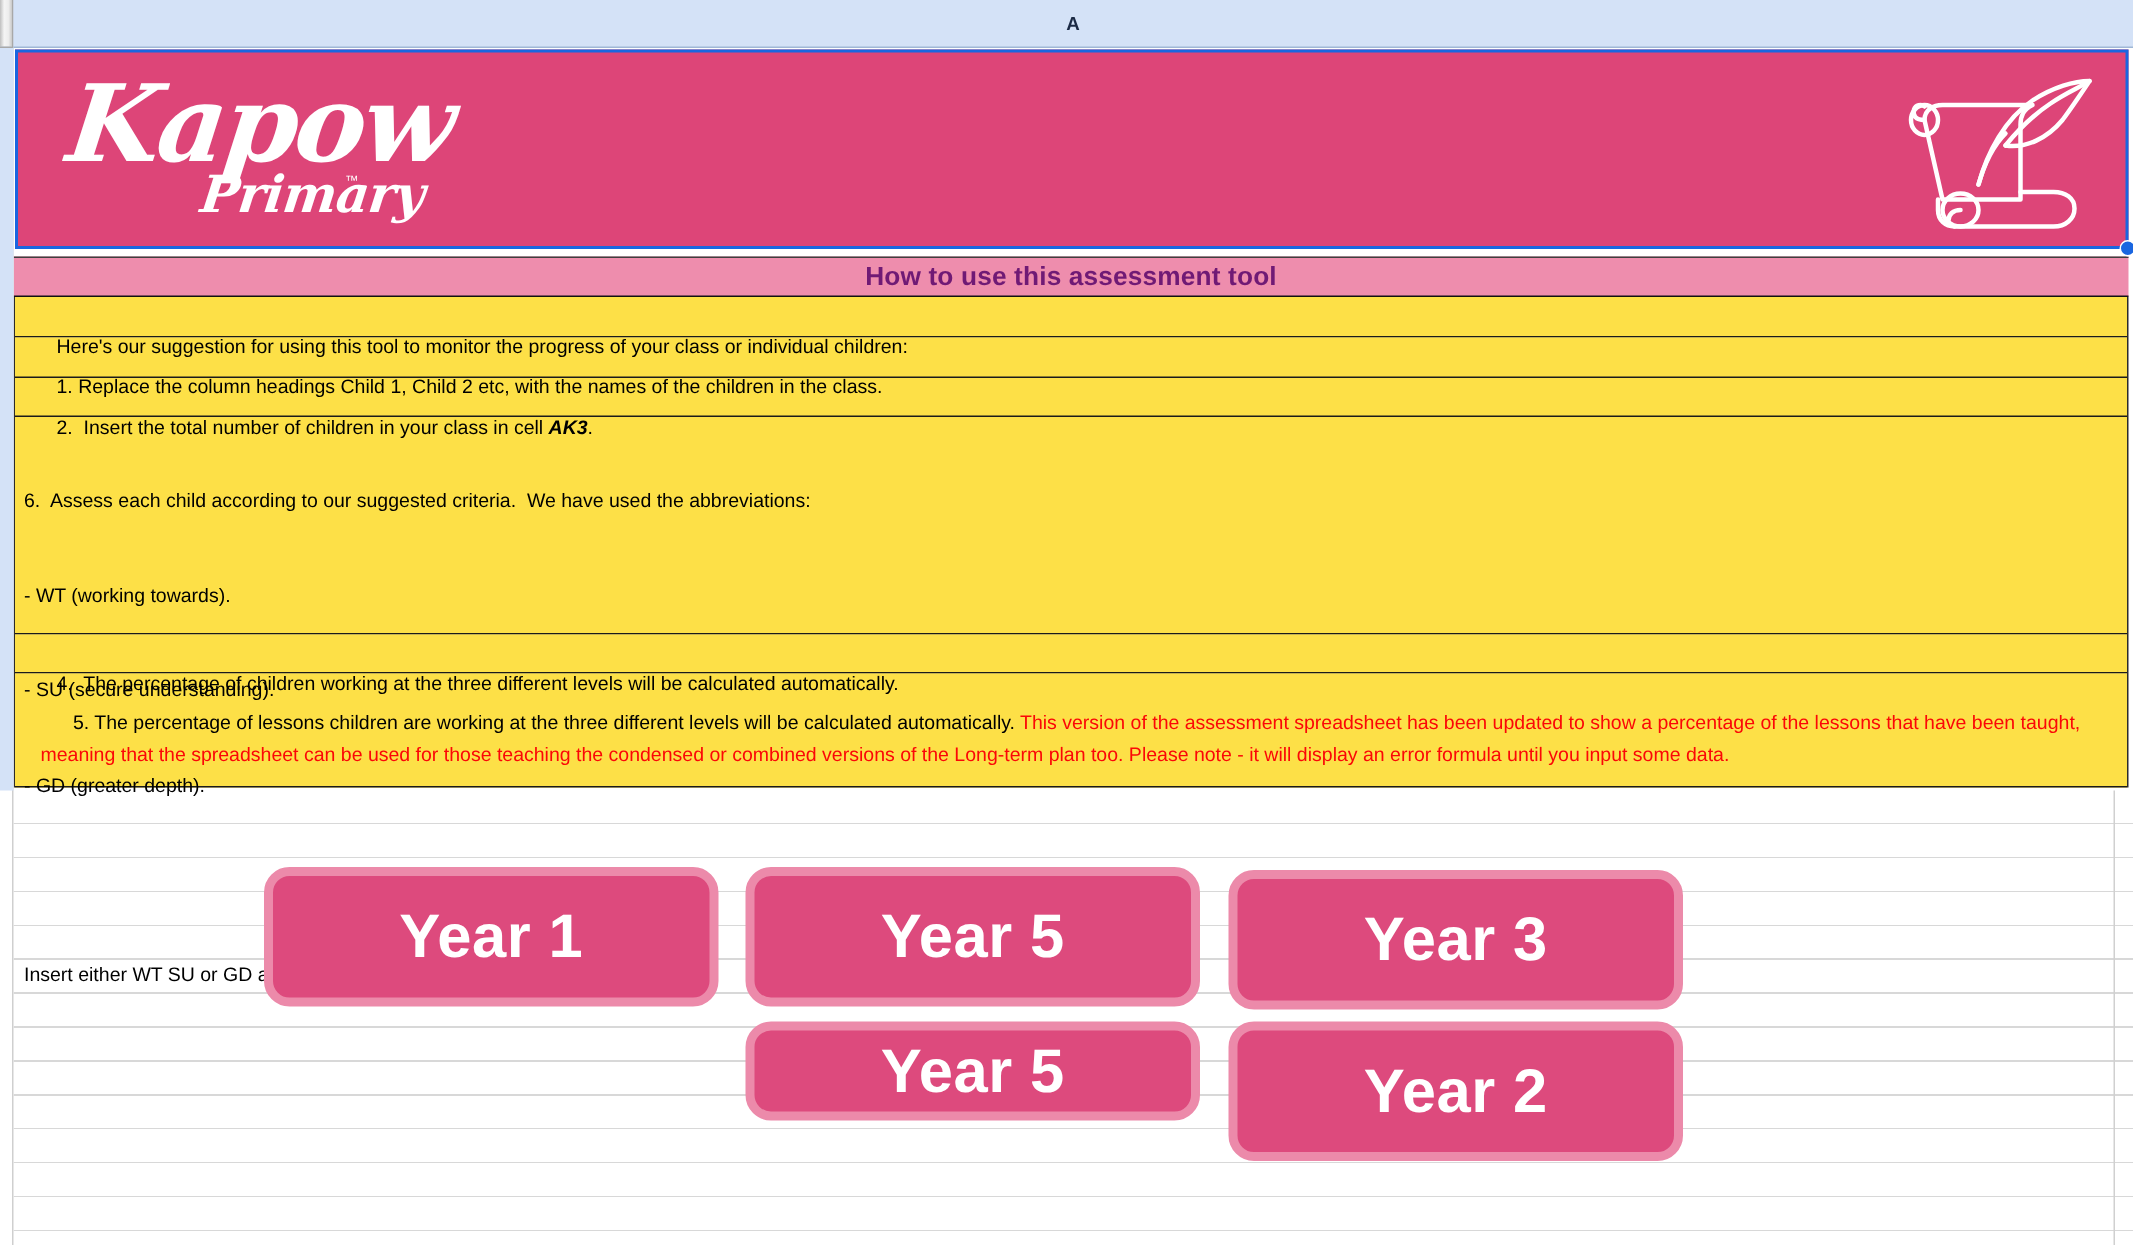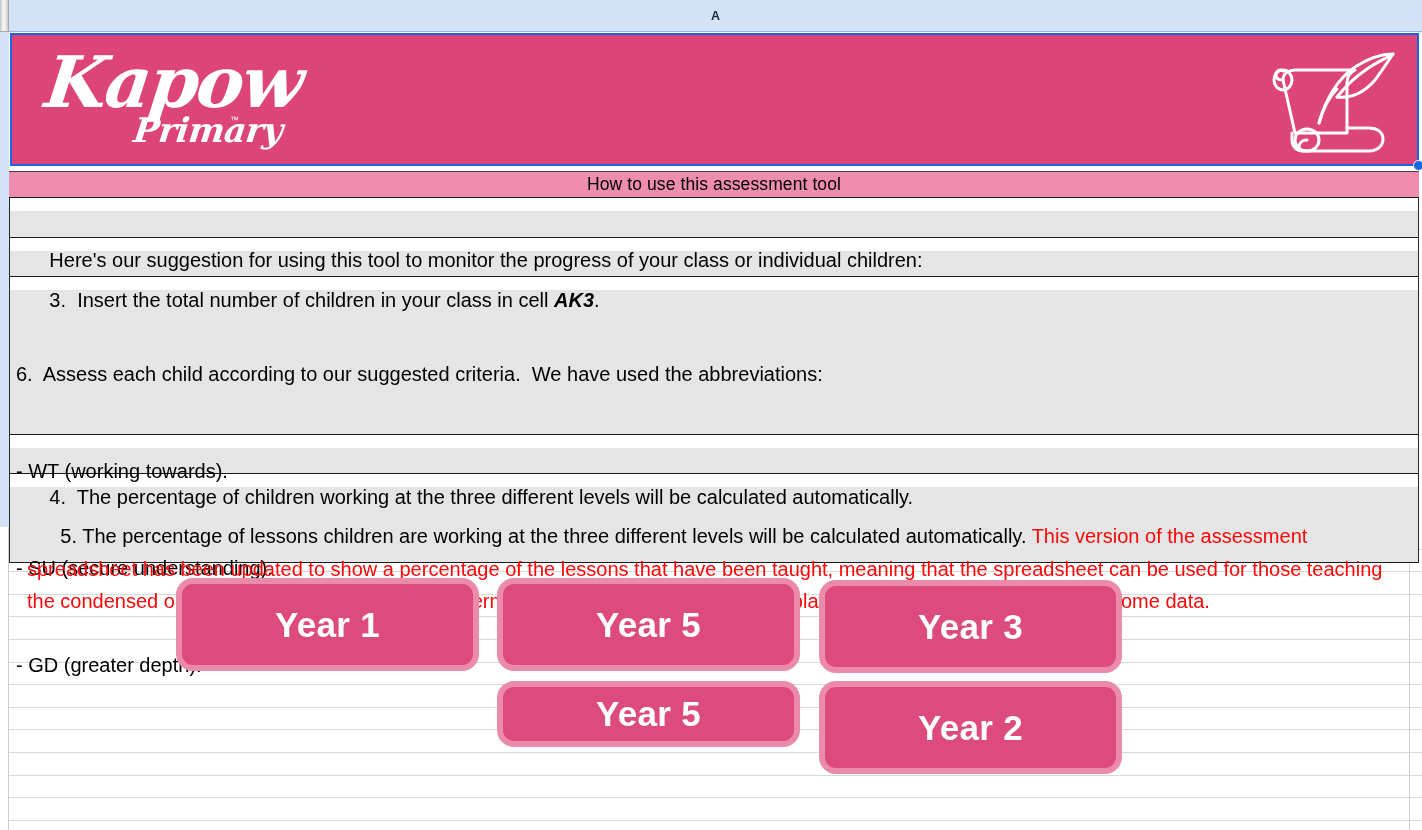--- a/index.html
+++ b/index.html
@@ -135,44 +135,43 @@
     background: #ee8dad;
     border-top: 1px solid #3f3f3f;
     border-bottom: 1px solid #111111;
     display: flex;
     align-items: center;
     justify-content: center;
     z-index: 3;
   }
   .title-bar span {
     font-size: 17.5px;
-    font-weight: normal;
-    color: #000000;
+    font-weight: bold;
+    color: #701a75;
     letter-spacing: .1px;
   }
 
   
   .instr {
     position: absolute;
     left: 9px; top: 198px;
     width: 1410px;
     z-index: 3;
     border-left: 1px solid #2b2b2b;
     border-right: 1px solid #2b2b2b;
   }
   .instr-row {
     width: 100%;
     border-bottom: 1px solid #1a1a1a;
-    background: #e5e5e5;
+    background: #fde047;
     padding: 2px 5px 2px 6px;
-    font-size: 20px;
+    font-size: 13px;
     line-height: 1.62;
     color: #000000;
     white-space: pre-wrap;
-    margin-top: 13px;
   }
   .instr-row.r0 { height: 27px; padding-top: 1px; }
   .instr-row.r1 { height: 27px; padding-top: 1px; }
   .instr-row.r2 { height: 26px; padding-top: 1px; }
   .instr-row.r3 { height: 145px; padding-top: 3px; }
   .instr-row.r4 { height: 26px; padding-top: 1px; }
   .instr-row.r5 { height: 76px; padding-top: 1px; padding-left: 17px; }
   .instr-row b { font-weight: bold; font-style: italic; }
   .red { color: #fb0707; }
 
@@ -205,21 +204,21 @@
   }
   .ybtn {
     position: absolute;
     background: #dd4a7d;
     border: 6px solid #ec8aaa;
     border-radius: 17px;
     display: flex;
     align-items: center;
     justify-content: center;
     color: #ffffff;
-    font-size: 35px;
+    font-size: 41px;
     font-weight: bold;
     letter-spacing: .3px;
     pointer-events: auto;
     cursor: pointer;
   }
   .ybtn.b1 { left: 176px;  top: 578px; width: 303px; height: 93px; }
   .ybtn.b2 { left: 497px;  top: 578px; width: 303px; height: 93px; }
   .ybtn.b3 { left: 819px;  top: 580px; width: 303px; height: 93px; }
   .ybtn.b4 { left: 176px;  top: 681px; width: 303px; height: 93px; }
   .ybtn.b5 { left: 497px;  top: 681px; width: 303px; height: 66px; }
@@ -271,23 +270,26 @@
   <div class="title-bar">
     <span>How to use this assessment tool</span>
   </div>
 
   <div class="instr">
 
     <div class="instr-row r0">
       <span>Here's our suggestion for using this tool to monitor the progress of your class or individual children:</span>
     </div>
 
+    <div class="instr-row r1">
+      <span>1. Replace the column headings Child 1, Child 2 etc, with the names of the children in the class.</span>
+    </div>
 
     <div class="instr-row r2">
-      <span>3.  Insert the total number of children in your class in cell </span><b>AK3</b><span>.</span>
+      <span>2.  Insert the total number of children in your class in cell </span><b>AK3</b><span>.</span>
     </div>
 
     <div class="instr-row r3">
       <div>6.  Assess each child according to our suggested criteria.  We have used the abbreviations:</div>
       <div>- WT (working towards).</div>
       <div>- SU (secure understanding).</div>
       <div>- GD (greater depth).</div>
       <div>&nbsp;</div>
       <div>Insert either WT SU or GD against each lesson in the column for each child.</div>
     </div>

